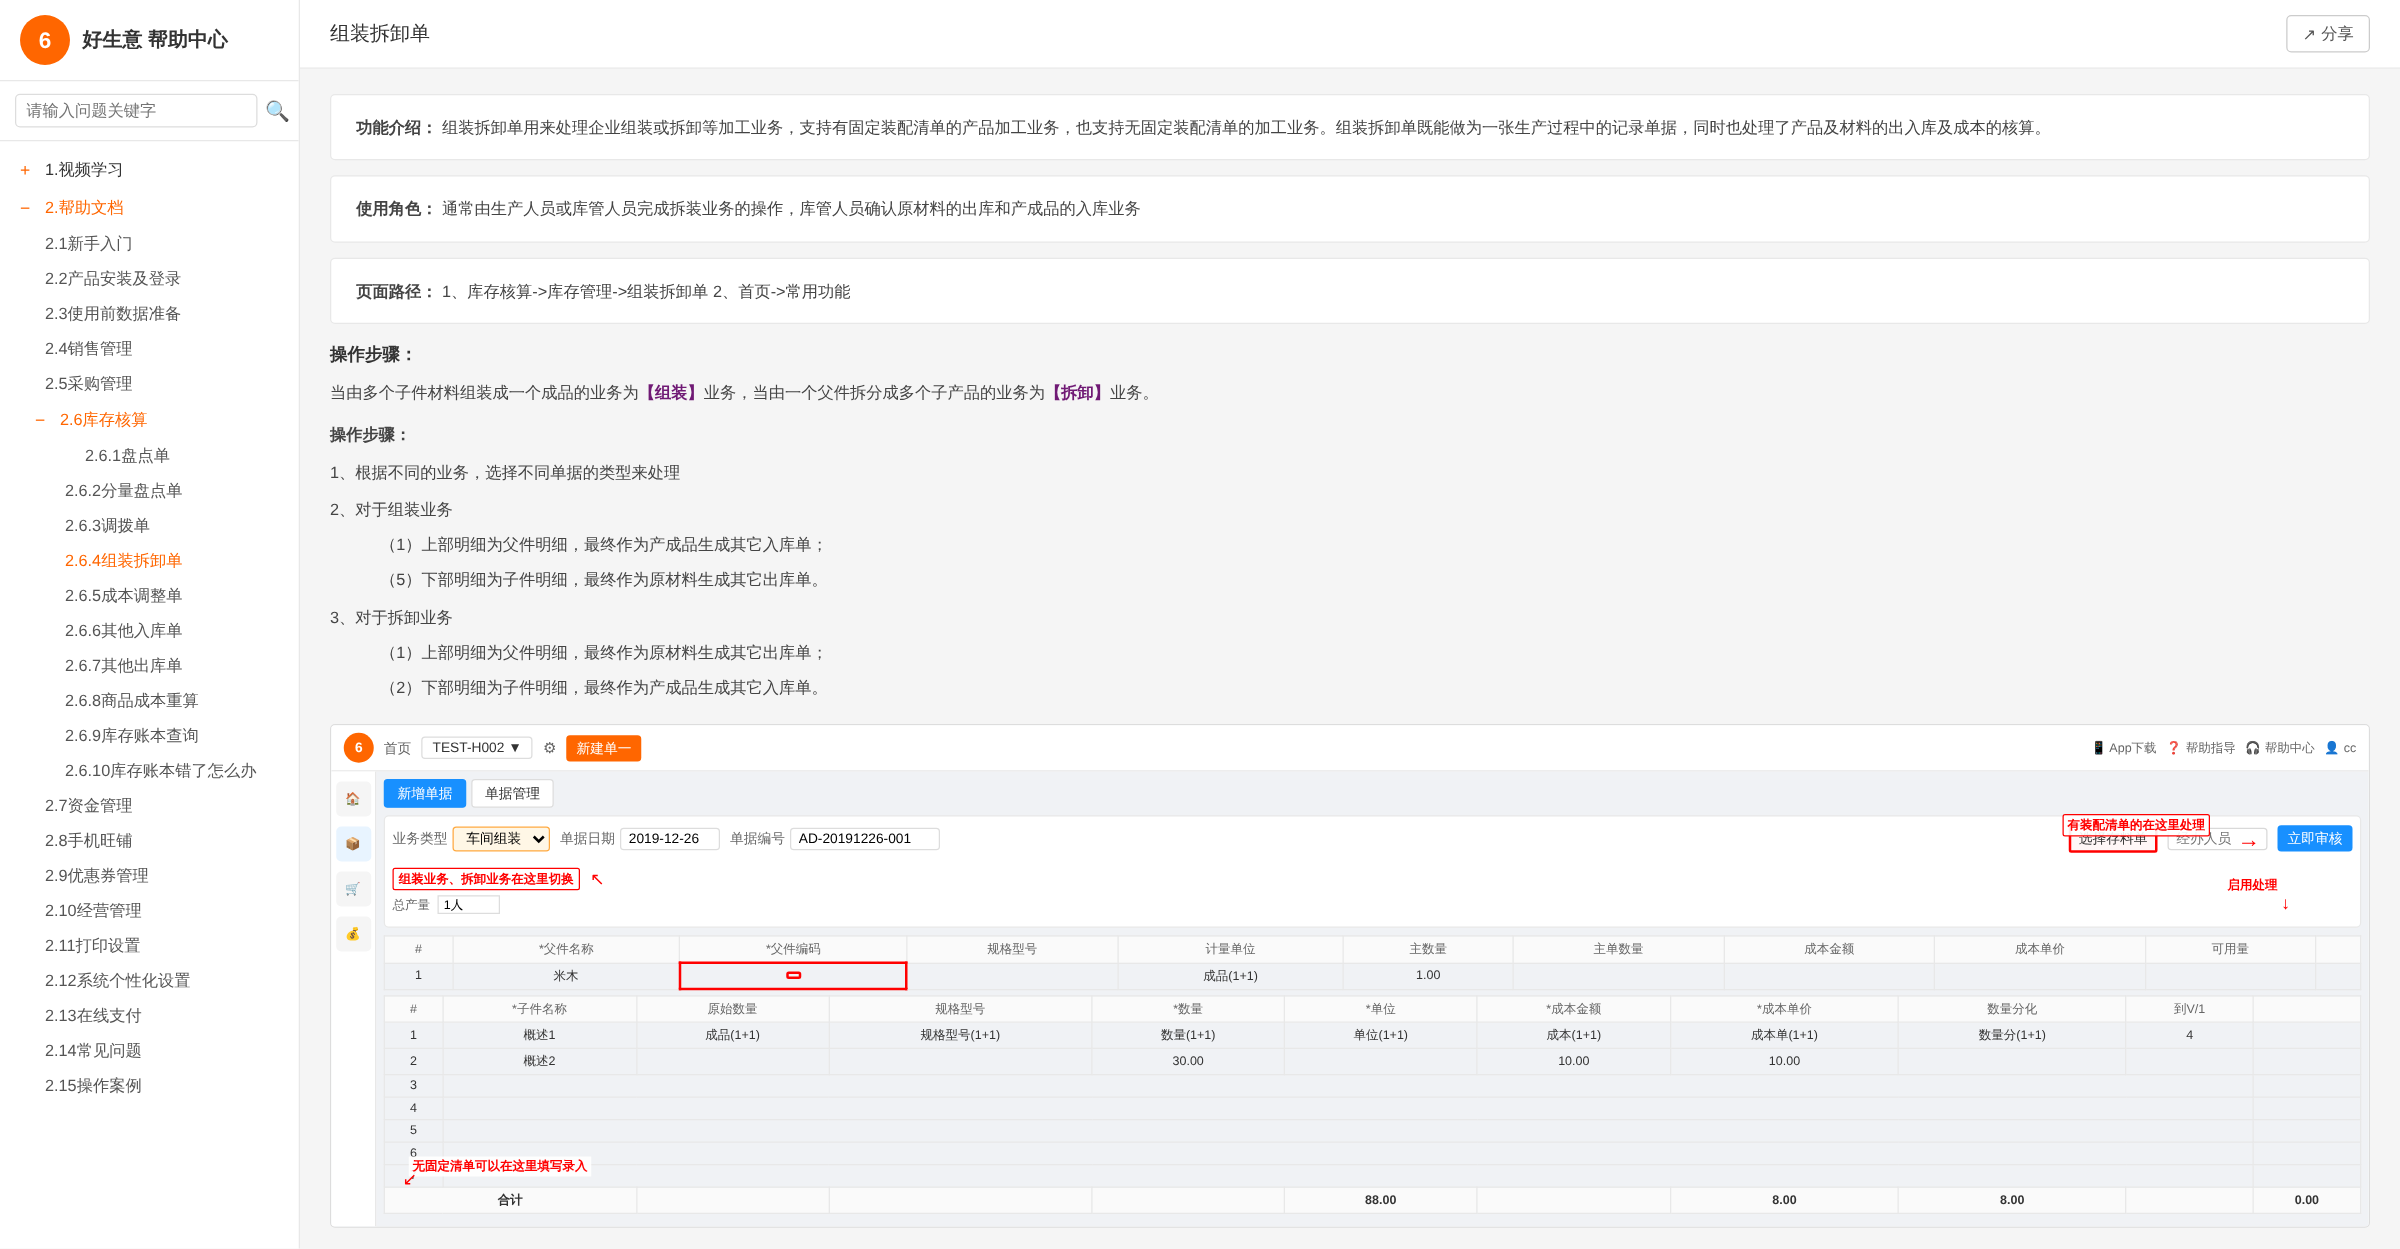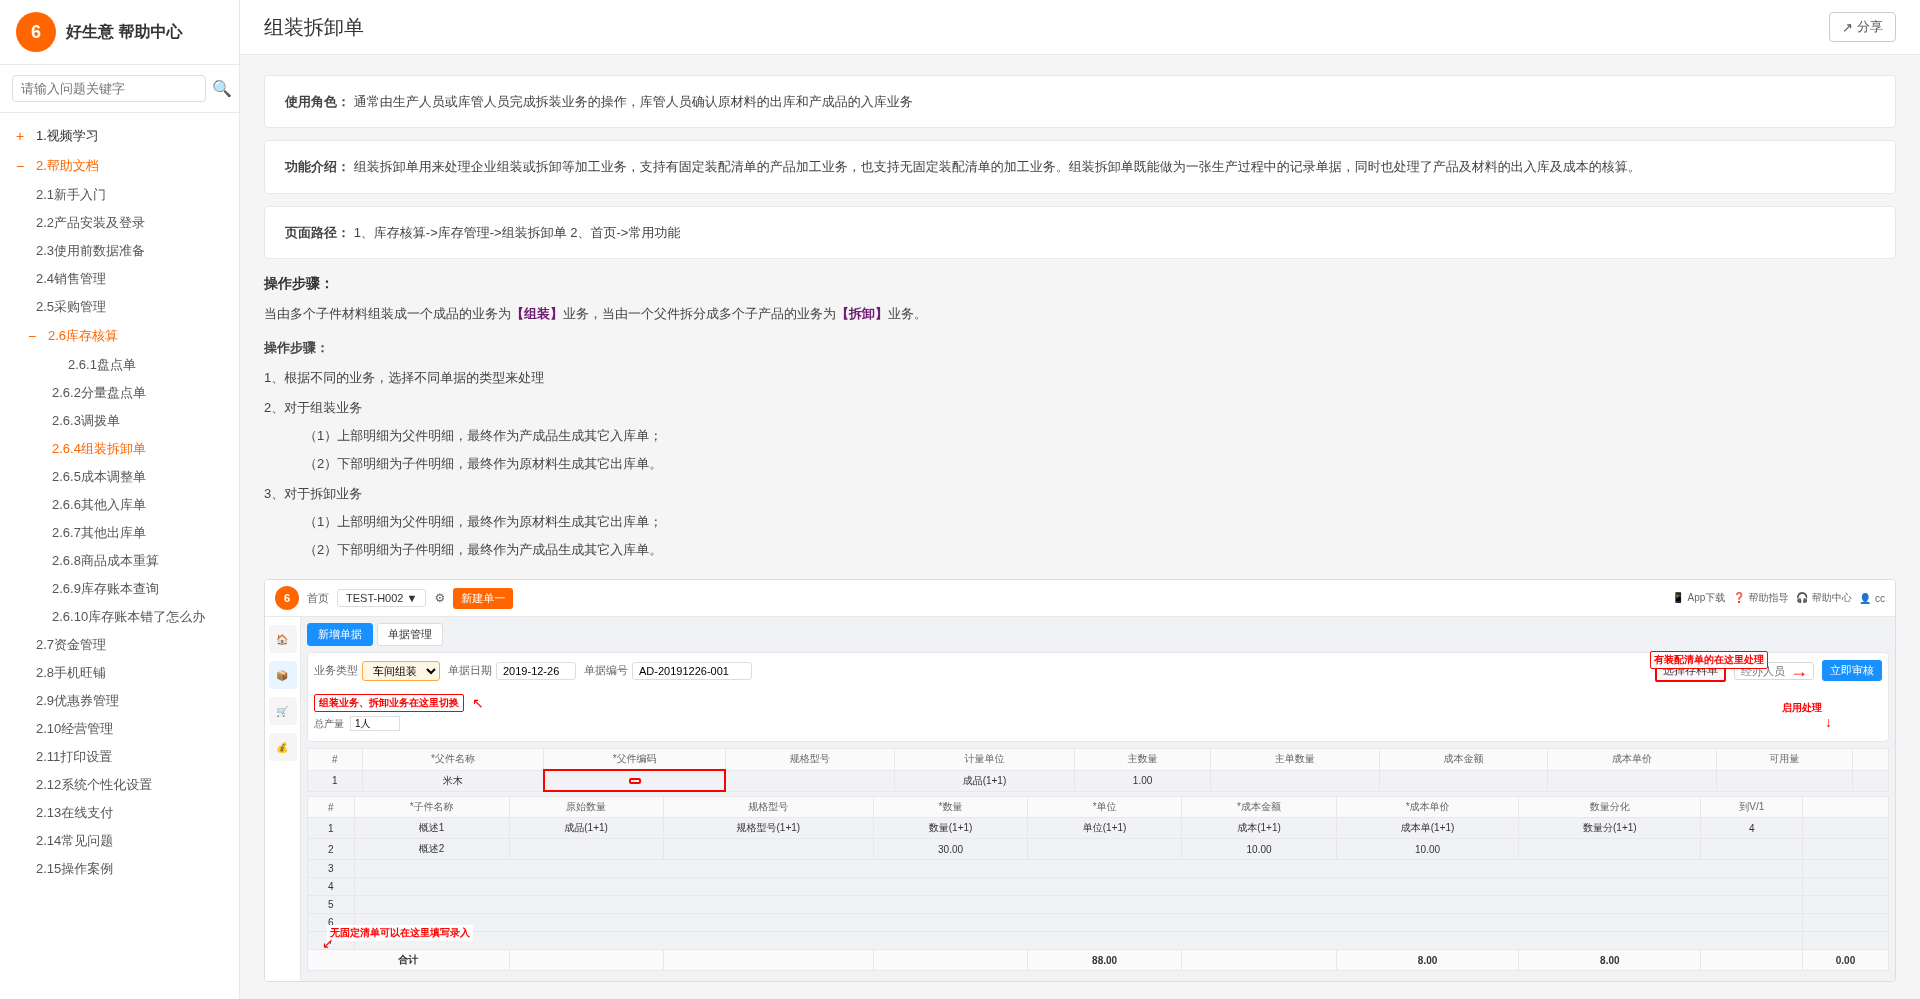--- a/index.html
+++ b/index.html
@@ -116,21 +116,21 @@
     .main-header {
       background: #fff;
       padding: 12px 24px;
       display: flex;
       align-items: center;
       justify-content: space-between;
       border-bottom: 1px solid #e8e8e8;
     }
 
     .page-title-main {
-      font-size: 20px;
+      font-size: 16px;
       font-weight: 500;
       color: #333;
     }
 
     .share-btn {
       border: 1px solid #ccc;
       background: #fff;
       padding: 5px 12px;
       border-radius: 4px;
       cursor: pointer;
@@ -470,47 +470,47 @@
     <h1 class="page-title-main">组装拆卸单</h1>
     <button class="share-btn">
       <span>↗</span>
       <span>分享</span>
     </button>
   </div>
 
   <div class="content-area">
 
     <div class="info-block">
+      <span class="bold-label">功能介绍：</span>
+      <span>组装拆卸单用来处理企业组装或拆卸等加工业务，支持有固定装配清单的产品加工业务，也支持无固定装配清单的加工业务。组装拆卸单既能做为一张生产过程中的记录单据，同时也处理了产品及材料的出入库及成本的核算。</span>
+    </div>
+
+    <div class="info-block">
       <span class="bold-label">使用角色：</span>
       <span>通常由生产人员或库管人员完成拆装业务的操作，库管人员确认原材料的出库和产成品的入库业务</span>
-    </div>
-
-    <div class="info-block">
-      <span class="bold-label">功能介绍：</span>
-      <span>组装拆卸单用来处理企业组装或拆卸等加工业务，支持有固定装配清单的产品加工业务，也支持无固定装配清单的加工业务。组装拆卸单既能做为一张生产过程中的记录单据，同时也处理了产品及材料的出入库及成本的核算。</span>
     </div>
 
     <div class="info-block">
       <span class="bold-label">页面路径：</span>
       <span>1、库存核算-&gt;库存管理-&gt;组装拆卸单  2、首页-&gt;常用功能</span>
     </div>
 
     <div class="section-heading">操作步骤：</div>
 
 
     <div class="content-text" style="margin-bottom:8px;">
       当由多个子件材料组装成一个成品的业务为<span class="highlight-orange">【组装】</span>业务，当由一个父件拆分成多个子产品的业务为<span class="highlight-orange">【拆卸】</span>业务。
     </div>
 
     <div class="content-text" style="font-weight:bold; margin-bottom:4px;">操作步骤：</div>
 
     <div class="content-text" style="margin-bottom:4px;">1、根据不同的业务，选择不同单据的类型来处理</div>
     <div class="content-text" style="margin-bottom:2px;">2、对于组装业务</div>
     <div class="content-text indent2" style="margin-bottom:2px;">（1）上部明细为父件明细，最终作为产成品生成其它入库单；</div>
-    <div class="content-text indent2" style="margin-bottom:4px;">（2）下部明细为子件明细，最终作为原材料生成其它出库单。</div>
+    <div class="content-text indent2" style="margin-bottom:4px;">（5）下部明细为子件明细，最终作为原材料生成其它出库单。</div>
     <div class="content-text" style="margin-bottom:2px;">3、对于拆卸业务</div>
     <div class="content-text indent2" style="margin-bottom:2px;">（1）上部明细为父件明细，最终作为原材料生成其它出库单；</div>
     <div class="content-text indent2" style="margin-bottom:8px;">（2）下部明细为子件明细，最终作为产成品生成其它入库单。</div>
 
     <div class="screenshot-container">
       <div class="app-screenshot">
 
         <div class="app-bar">
           <div class="app-bar-logo">6</div>
           <span style="font-size:11px;color:#666;">首页</span>

